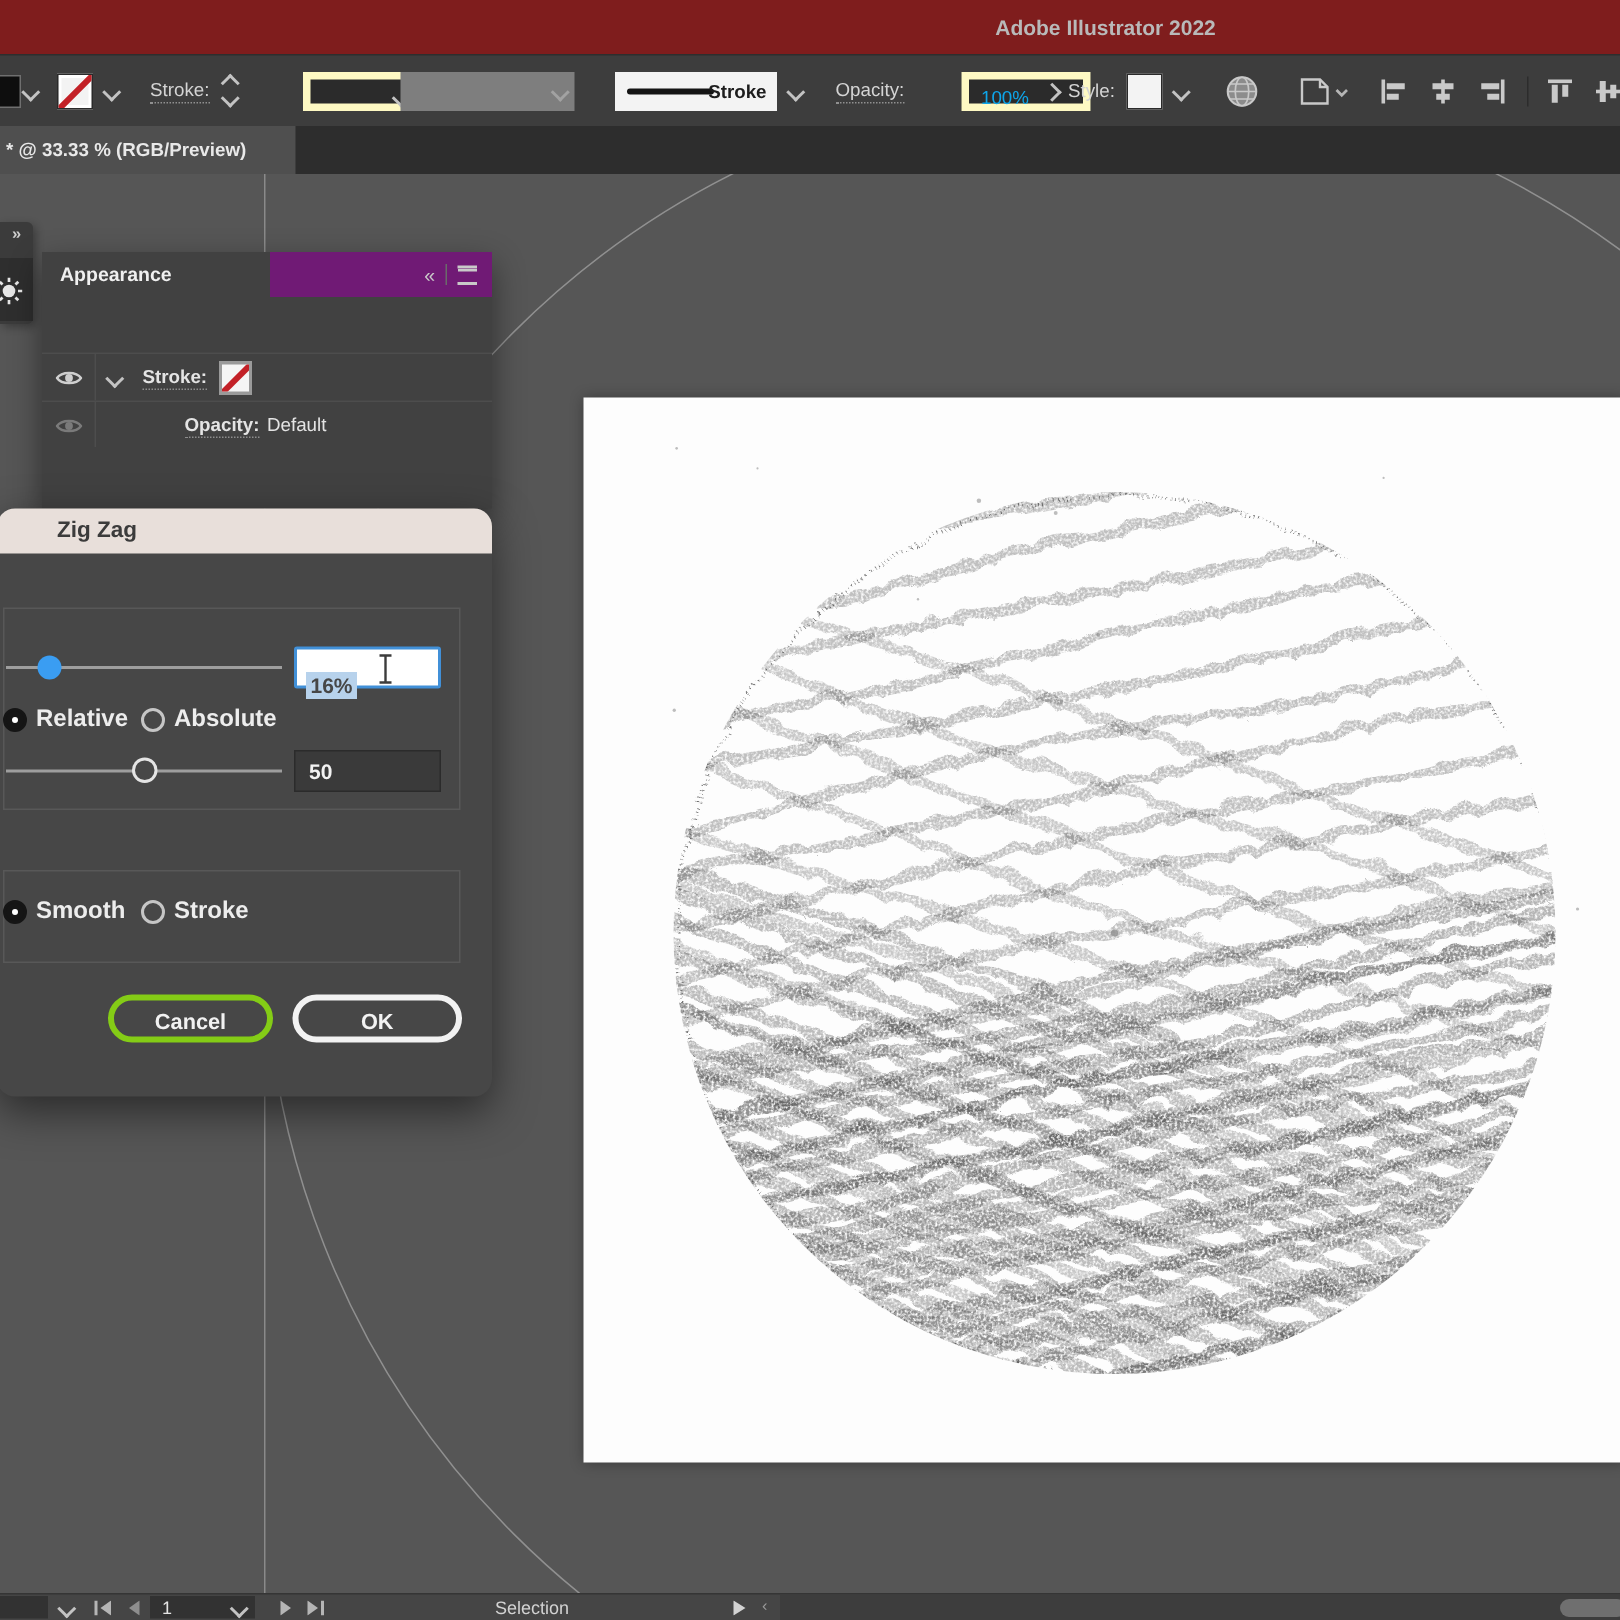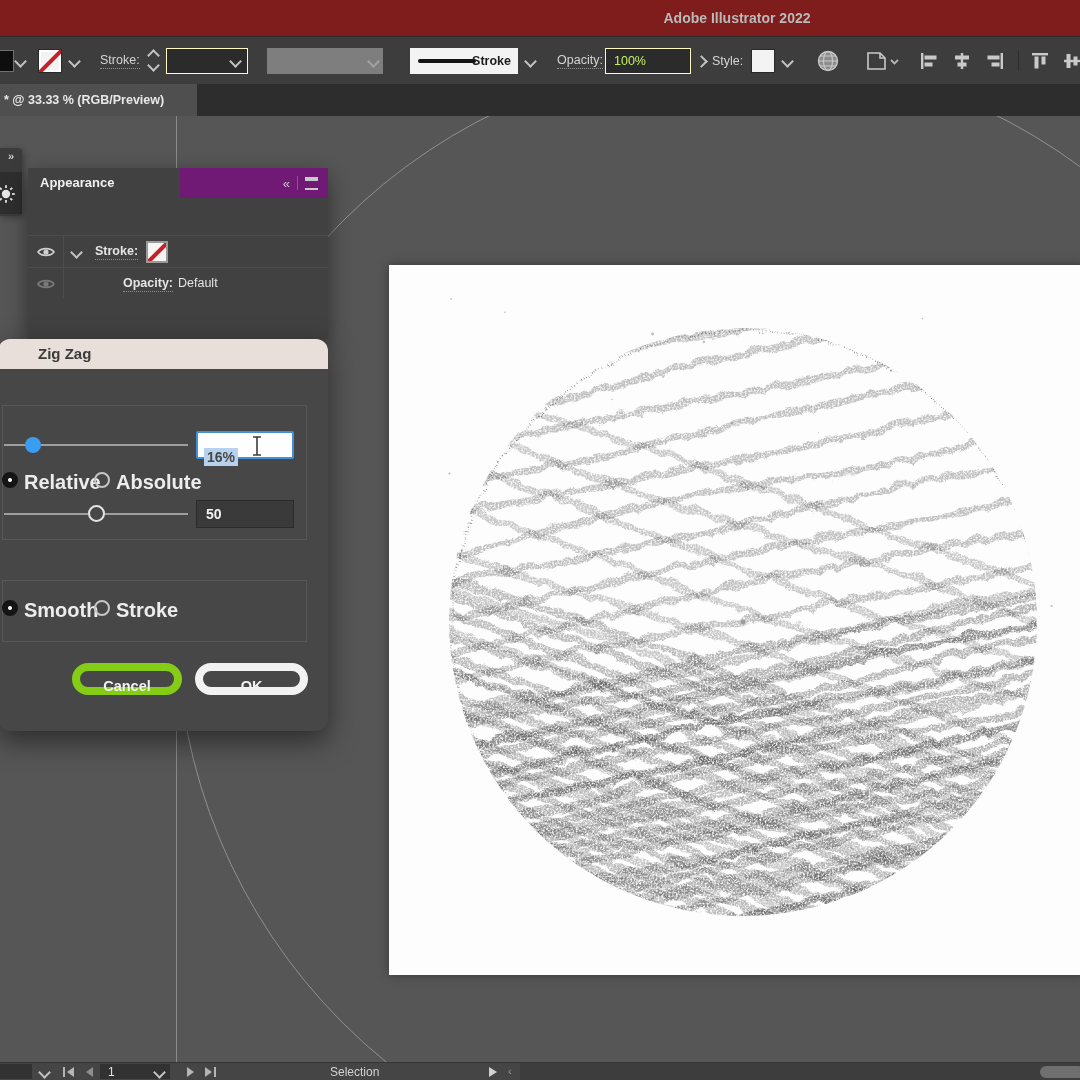--- a/index.html
+++ b/index.html
@@ -13,22 +13,22 @@
              color:#b9b9b9;font-size:14px;font-weight:bold;white-space:nowrap;}
   .controlbar{position:absolute;left:0;top:36px;width:1080px;height:48px;background:#3d3d3d;
               border-top:1px solid #2e2e2e;box-sizing:border-box;}
   .cb-label{position:absolute;top:24px;transform:translateY(-50%);color:#d4d4d4;font-size:12.5px;
             border-bottom:1px dotted #909090;padding-bottom:1px;white-space:nowrap;}
   .chv{position:absolute;width:7px;height:7px;border-right:2px solid #c3c3c3;border-bottom:2px solid #c3c3c3;
        transform:rotate(45deg);}
   .chv.up{transform:rotate(225deg);}
   .chv.right{transform:rotate(-45deg);}
   .chv.faint{border-color:#a2a2a2;}
-  .cb-field{position:absolute;top:11px;height:26px;background:#2b2b2b;border:1px solid #fef9c3;
-            box-sizing:border-box;color:#bef264;font-size:12.5px;line-height:24px;}
+  .cb-field{position:absolute;top:11px;height:26px;background:#2b2b2b;border:5px solid #fef9c3;
+            box-sizing:border-box;color:#0ea5e9;font-size:12.5px;line-height:24px;margin-left:36px;}
   .swatch{position:absolute;box-sizing:border-box;}
 
   .tabbar{position:absolute;left:0;top:84px;width:1080px;height:32px;background:#2d2d2d;}
   .doc-tab{position:absolute;left:0;top:0;width:197px;height:32px;background:#4f4f4f;
            color:#e9e9e9;font-size:12.5px;font-weight:bold;line-height:32px;padding-left:4px;
            box-sizing:border-box;white-space:nowrap;overflow:hidden;}
 
   
   .pasteboard{position:absolute;left:0;top:116px;width:1080px;height:946px;overflow:hidden;}
   .vguide{position:absolute;left:176px;top:0;width:1px;height:100%;background:#9c9c9c;opacity:.75;}
@@ -67,29 +67,29 @@
              border-radius:12px 12px 0 0;color:#3b3b3b;font-size:15px;font-weight:bold;
              line-height:30px;padding-left:40px;box-sizing:border-box;}
   .groupbox{position:absolute;border:1px solid #585858;box-sizing:border-box;}
   .track{position:absolute;height:2px;background:#9e9e9e;}
   .knob-blue{position:absolute;width:16px;height:16px;border-radius:50%;background:#3a9df2;}
   .knob-hollow{position:absolute;width:17px;height:17px;border-radius:50%;border:2.5px solid #e4e4e4;
                background:#474747;box-sizing:border-box;}
   .radio{position:absolute;width:16px;height:16px;border-radius:50%;border:2px solid #c6c6c6;box-sizing:border-box;}
   .radio.sel{border-color:#151515;background:#151515;}
   .radio.sel::after{content:"";position:absolute;left:4px;top:4px;width:4px;height:4px;border-radius:50%;background:#fff;}
-  .dlg-label{position:absolute;color:#ededed;font-size:20px;font-weight:bold;white-space:nowrap;}
+  .dlg-label{position:absolute;color:#ededed;font-size:16px;font-weight:bold;white-space:nowrap;}
   .field-white{position:absolute;left:198px;width:98px;height:28px;background:#ffffff;
                border:2px solid #4190d8;border-radius:2px;box-sizing:border-box;font-size:14px;}
   .sel-text{position:absolute;left:6px;top:3px;background:#b7d2ec;color:#474747;font-weight:bold;
             padding:1px 3px;line-height:16px;margin-top:12px;}
   .field-dark{position:absolute;left:198px;width:98px;height:28px;background:#3a3a3a;
               border:1px solid #2b2b2b;box-sizing:border-box;color:#f2f2f2;font-size:14px;
               font-weight:bold;line-height:26px;padding-left:9px;}
-  .pill{position:absolute;height:32px;border:8px solid #84cc16;border-radius:17px;background:transparent;
+  .pill{position:absolute;height:32px;border:4px solid #84cc16;border-radius:17px;background:transparent;
         color:#f2f2f2;font-size:14.5px;font-weight:bold;text-align:center;line-height:28px;box-sizing:border-box;
         font-family:"Liberation Sans",sans-serif;}
 
   
   .statusbar{position:absolute;left:0;top:1062px;width:1080px;height:18px;background:#454545;
              border-top:1px solid #353535;box-sizing:border-box;}
   .sb-field{position:absolute;top:1px;height:15px;background:#323232;}
   .sb-text{position:absolute;color:#c9c9c9;font-size:12px;top:2px;white-space:nowrap;}
   .scroll-track{position:absolute;left:520px;top:0;width:560px;height:18px;background:#3d3d3d;}
   .scroll-thumb{position:absolute;left:1040px;top:3px;width:44px;height:12px;border-radius:6px;background:#6f6f6f;}

